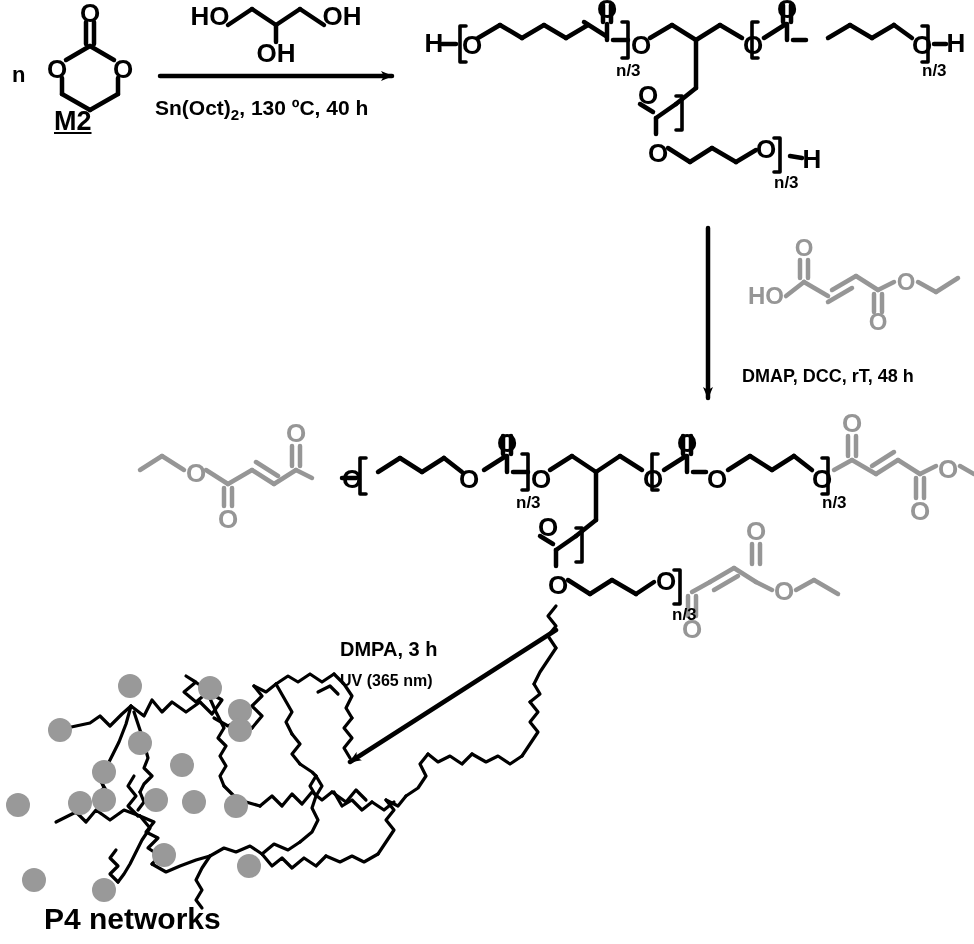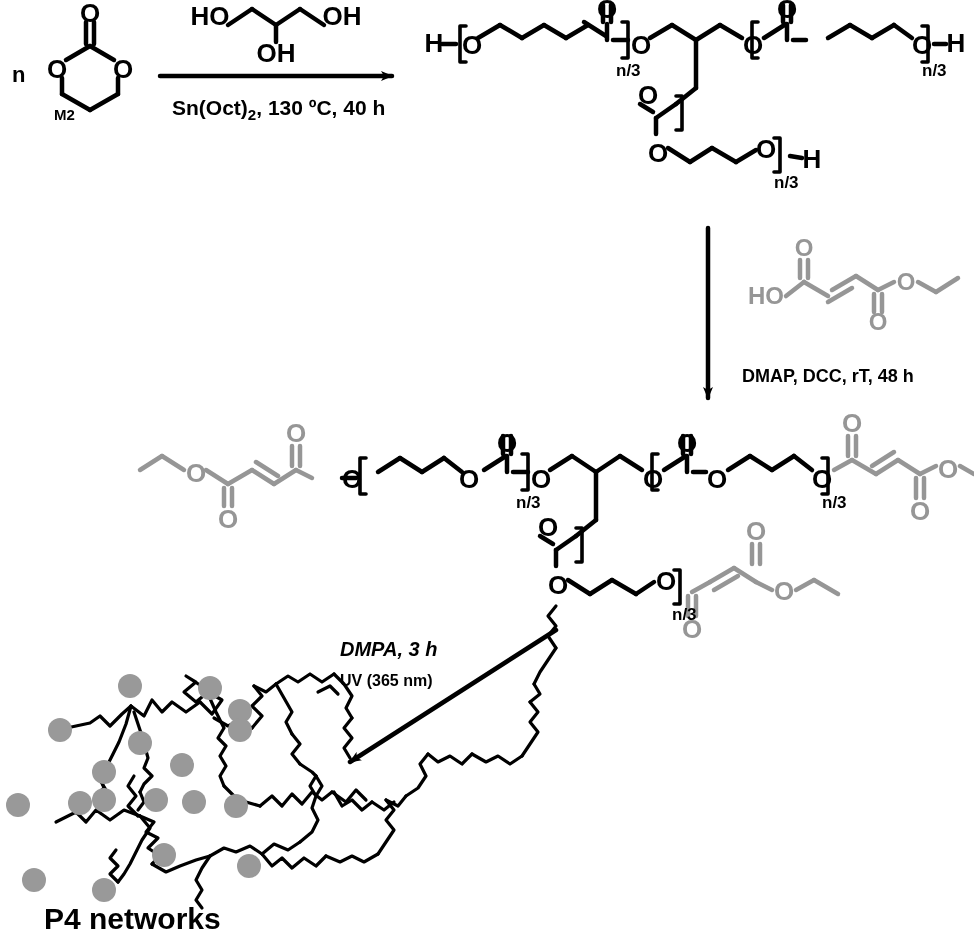--- a/index.html
+++ b/index.html
@@ -1,24 +1,24 @@
 <!DOCTYPE html>
 <html><head>
 <meta charset="utf-8">
 <style>
   html,body{margin:0;padding:0;background:#ffffff;}
   body{width:974px;height:944px;position:relative;overflow:hidden;
        font-family:"Liberation Sans","DejaVu Sans",sans-serif;}
   .scheme{position:absolute;left:0;top:0;width:974px;height:944px;}
   .lbl{position:absolute;font-weight:bold;color:#000;white-space:nowrap;}
-  #m2-label{left:54px;top:106px;font-size:15px;}
+  #m2-label{left:54px;top:106px;font-size:27px;text-decoration:underline;}
   #p4-label{left:44px;top:902px;font-size:30px;}
-  #cond1-label{left:172px;top:96px;font-size:21px;}
+  #cond1-label{left:155px;top:96px;font-size:21px;}
   #cond2-label{left:742px;top:366px;font-size:18px;}
-  #cond3a-label{left:340px;top:638px;font-size:20px;font-style:italic;}
+  #cond3a-label{left:340px;top:638px;font-size:20px;}
   #cond3b-label{left:340px;top:672px;font-size:16px;}
   .sub{font-size:0.72em;vertical-align:sub;}
 </style>
 </head>
 <body>
 
 <svg class="scheme" viewBox="0 0 974 944">
   <defs>
     <marker id="arrowBlack" markerWidth="12" markerHeight="10" refX="11" refY="5" orient="auto" markerUnits="userSpaceOnUse">
       <path d="M0,0 L12,5 L0,10 L3,5 Z" fill="#000"></path>

